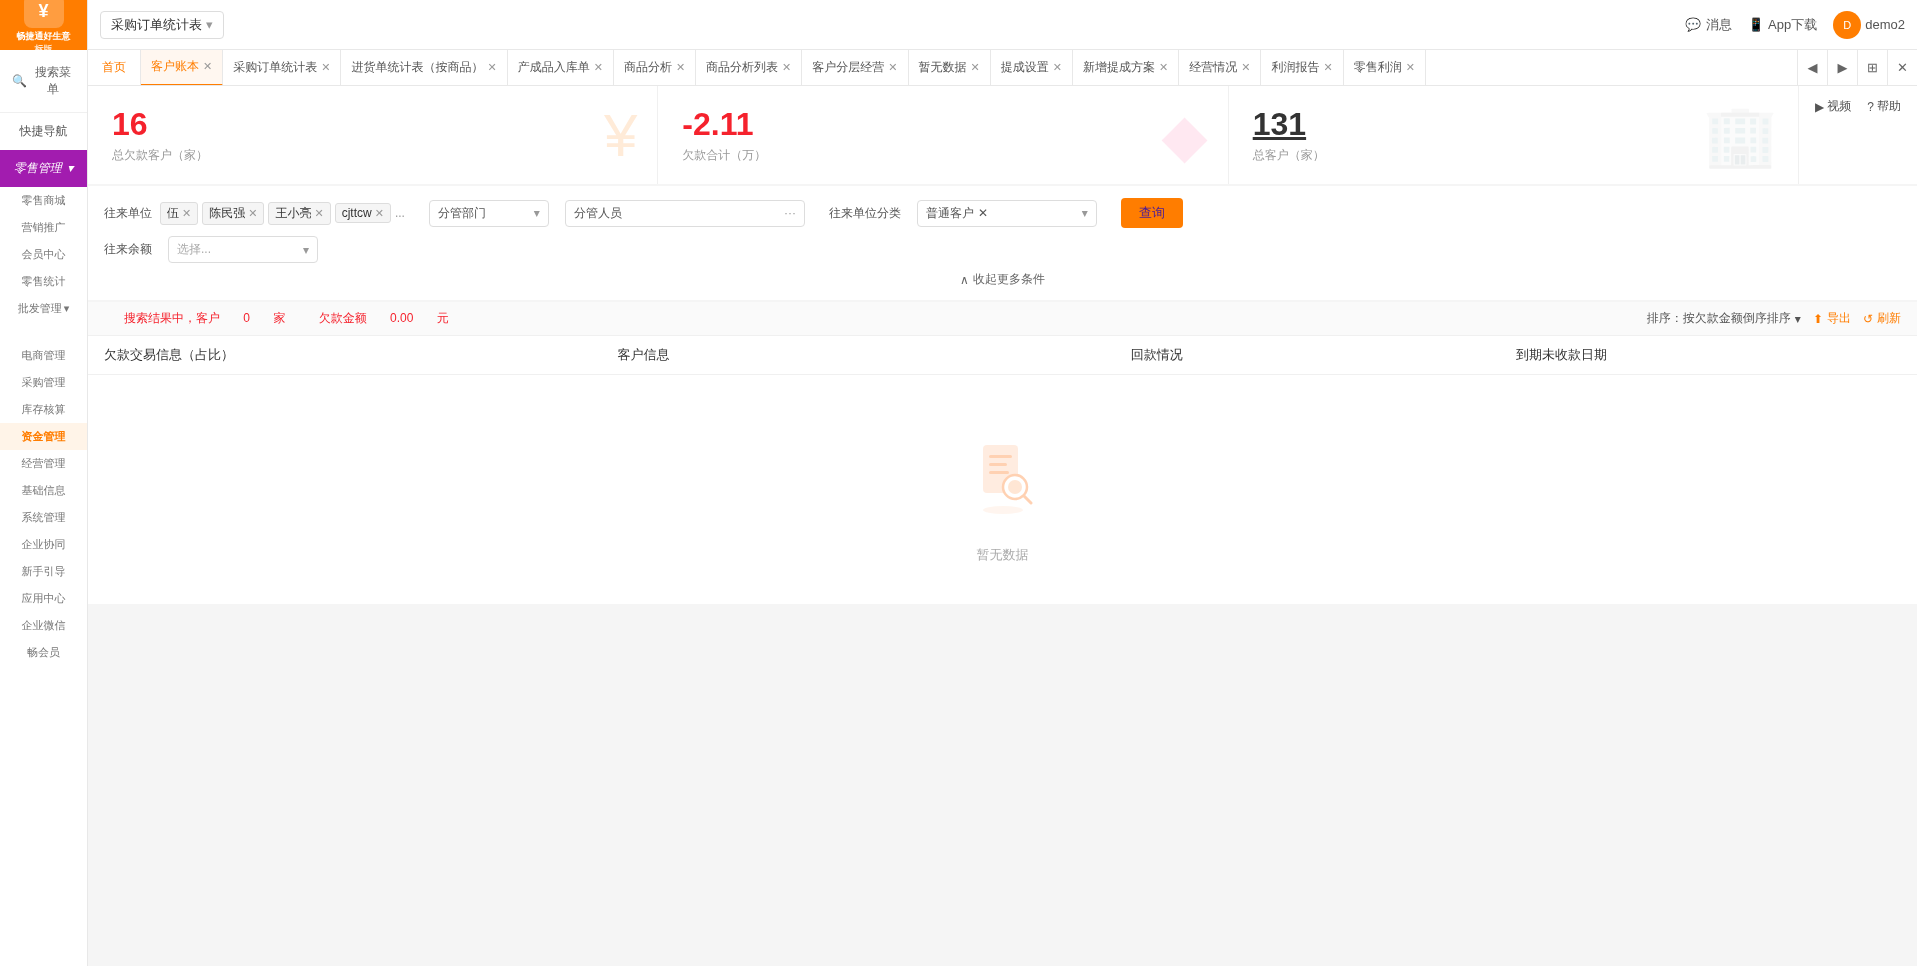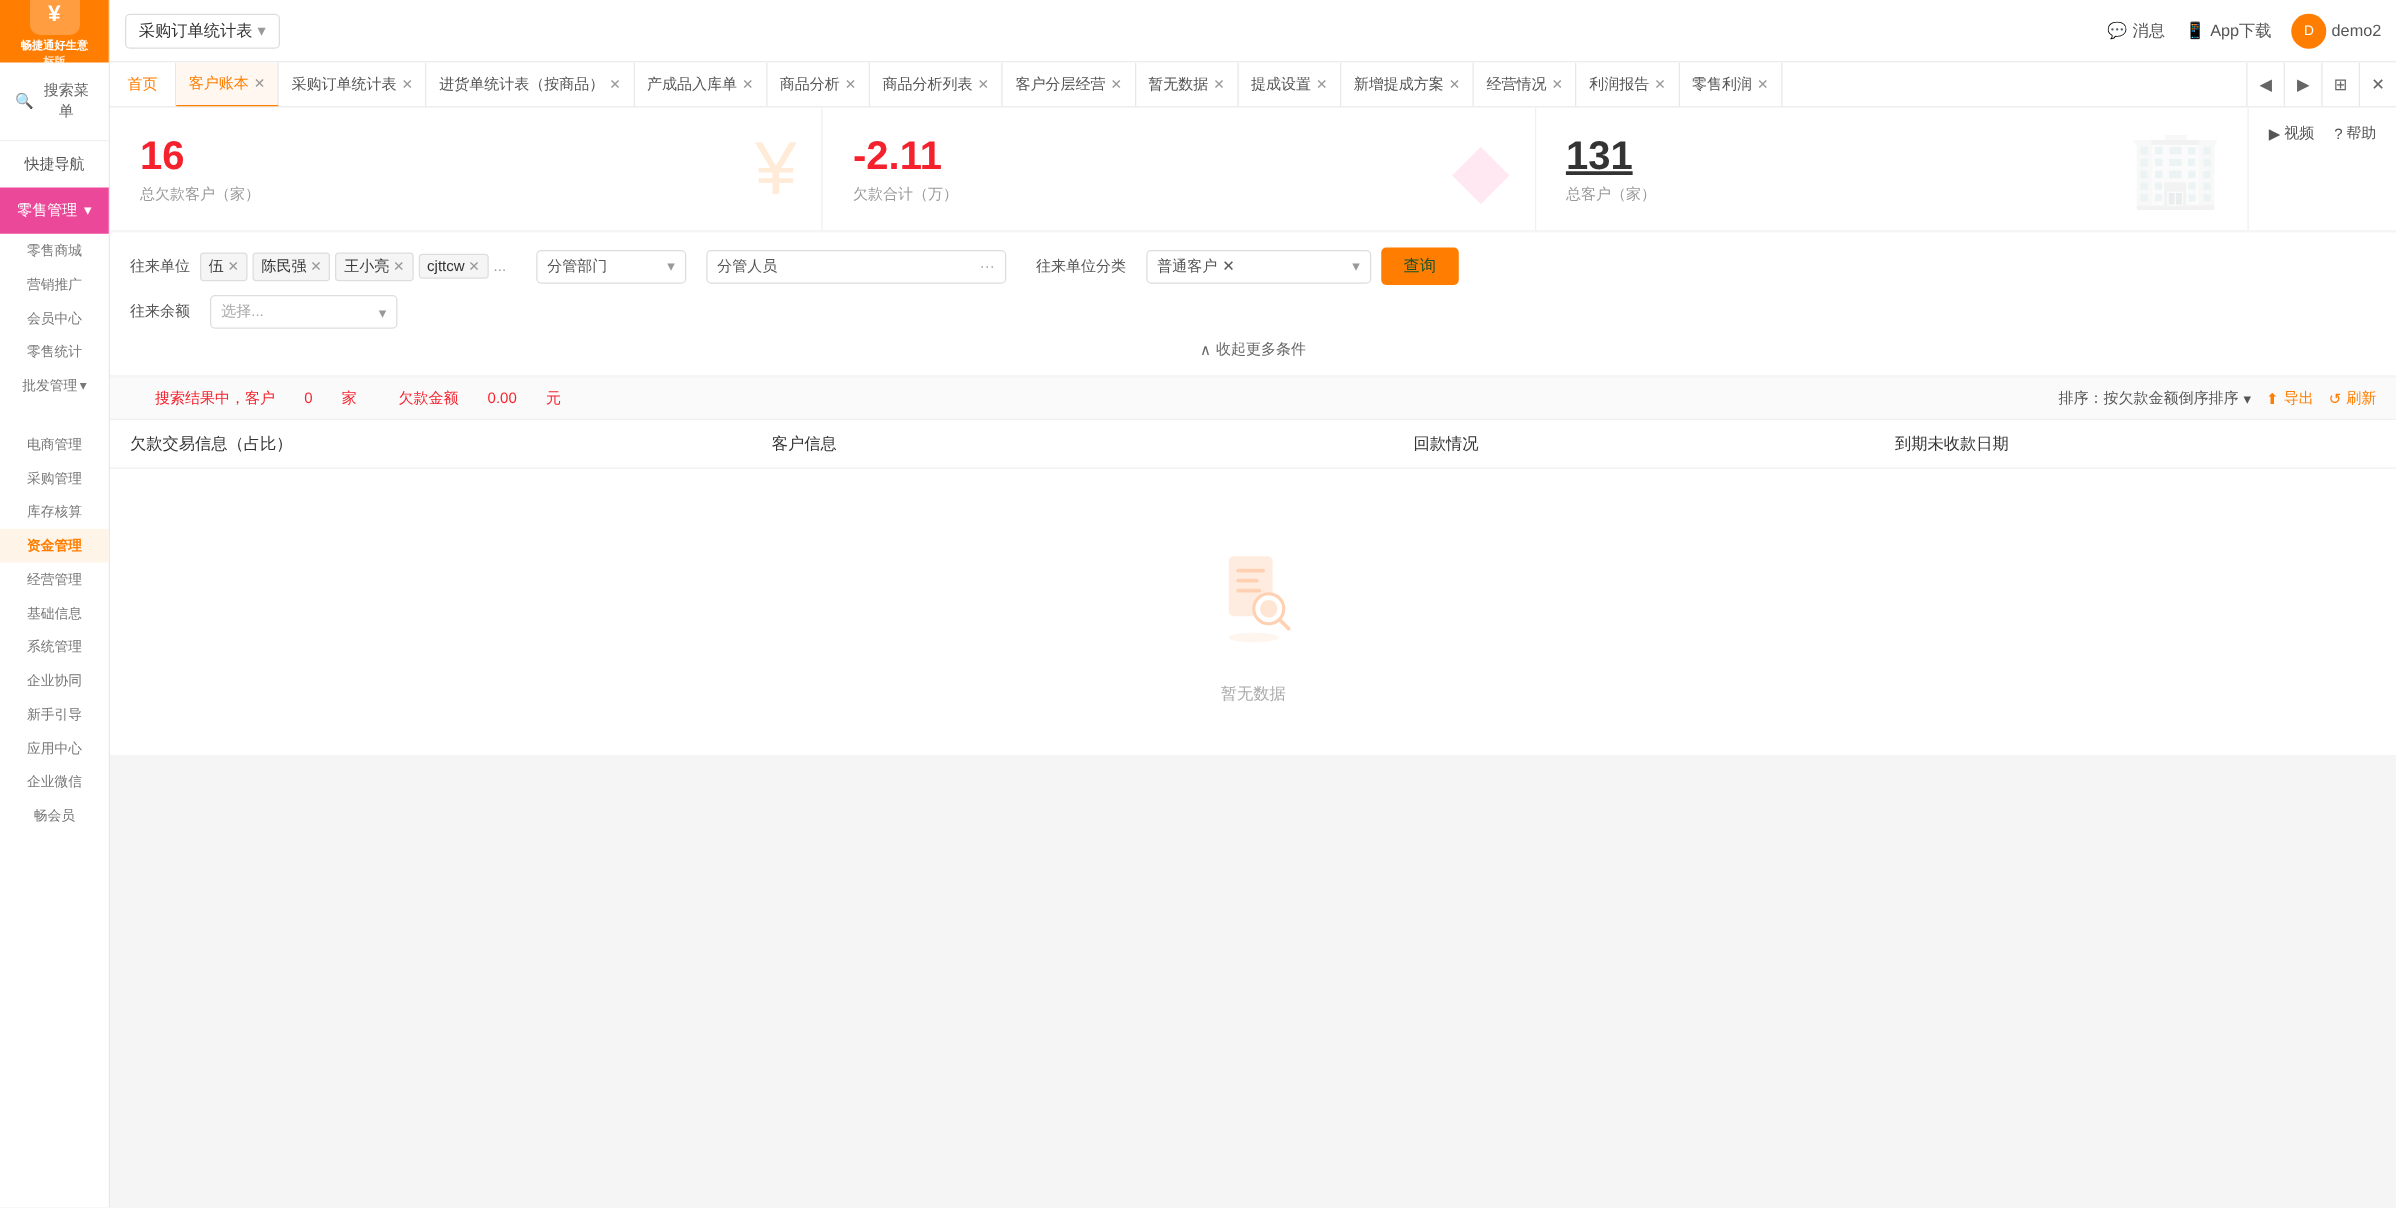--- a/index.html
+++ b/index.html
@@ -7,21 +7,21 @@
 
     
     .app-container { display: flex; height: 100%; }
 
     
     .sidebar { width: 88px; background: #fff; display: flex; flex-direction: column; border-right: 1px solid #e8e8e8; flex-shrink: 0; }
     .sidebar-logo { background: #ff7d00; height: 50px; display: flex; align-items: center; justify-content: center; color: #fff; font-size: 11px; font-weight: bold; }
     .sidebar-search { padding: 10px 8px; border-bottom: 1px solid #f0f0f0; }
     .sidebar-search-btn { width: 100%; background: none; border: none; color: #666; font-size: 12px; cursor: pointer; display: flex; align-items: center; gap: 4px; padding: 4px; }
     .sidebar-nav-item { padding: 10px 0; text-align: center; cursor: pointer; color: #555; font-size: 12px; }
-    .sidebar-nav-item.active { color: #fff; background: #ec4899; }
+    .sidebar-nav-item.active { color: #fff; background: #a21caf; font-style: italic; }
     .sidebar-nav-item.active-outline { color: #ff7d00; font-weight: bold; }
 
     
     .main-area { flex: 1; display: flex; flex-direction: column; overflow: hidden; }
 
     
     .topbar { height: 50px; background: #fff; display: flex; align-items: center; justify-content: space-between; padding: 0 12px; border-bottom: 1px solid #e8e8e8; }
     .topbar-left { display: flex; align-items: center; gap: 8px; }
     .topbar-selector { display: flex; align-items: center; gap: 4px; font-size: 13px; color: #333; cursor: pointer; border: 1px solid #ddd; border-radius: 4px; padding: 4px 10px; }
     .topbar-right { display: flex; align-items: center; gap: 16px; font-size: 13px; color: #555; }
@@ -317,21 +317,21 @@
           <div class="filter-select filter-select-wide" style="margin-left:8px;min-width:240px;justify-content:space-between;">
             <span>分管人员</span>
             <span class="filter-select-dots">···</span>
           </div>
           <span class="filter-label" style="margin-left:16px;">往来单位分类</span>
           <div class="filter-select" style="min-width:180px;margin-left:8px;">
             <span>普通客户</span>
             <span class="remove" style="margin-left:4px;">✕</span>
             <span class="arrow">▾</span>
           </div>
-          <button style="background:#ff7d00;color:#14532d;border:none;border-radius:4px;padding:6px 18px;font-size:13px;cursor:pointer;margin-left:0;">
+          <button style="background:#ff7d00;color:#4c1d95;border:none;border-radius:4px;padding:6px 18px;font-size:13px;cursor:pointer;margin-left:16px;">
             <span>查询</span>
           </button>
         </div>
         <div class="filter-row">
           <span class="filter-label">往来余额</span>
           <div class="filter-select" style="margin-left:8px;min-width:150px;">
             <span style="color:#aaa;">选择...</span>
             <span class="arrow">▾</span>
           </div>
         </div>

